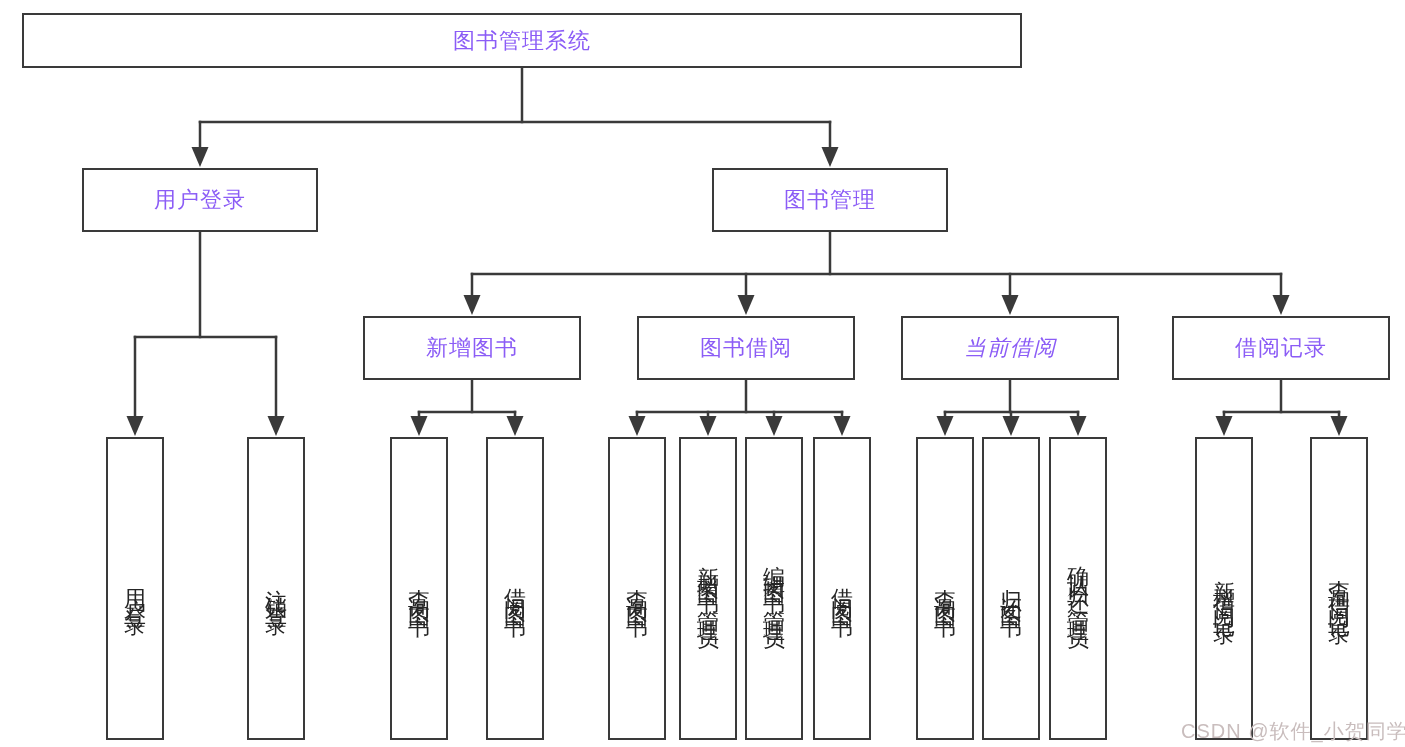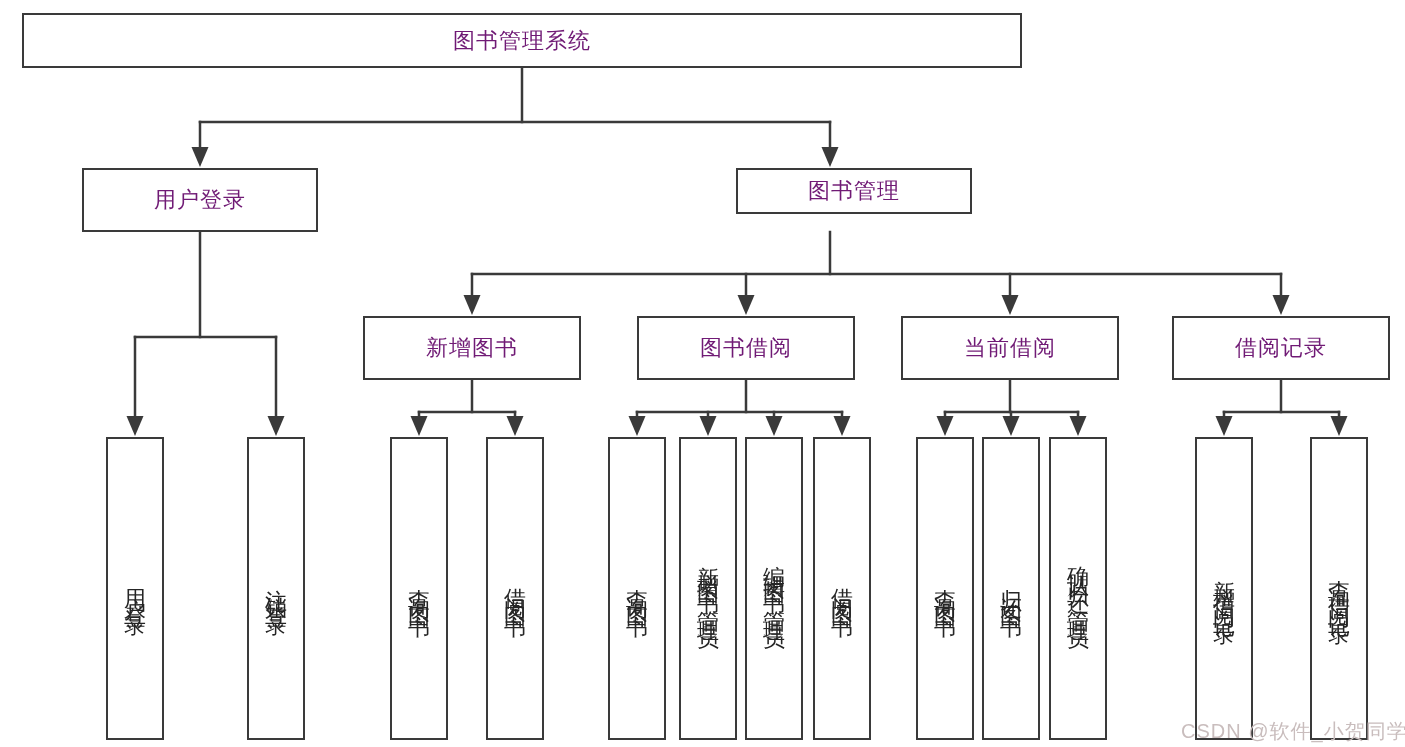--- a/index.html
+++ b/index.html
@@ -8,21 +8,21 @@
     background:#ffffff; overflow:hidden;
     font-family:"Liberation Sans","DejaVu Sans",sans-serif;
   }
   #connectors { position:absolute; left:0; top:0; width:1405px; height:747px; }
   .box {
     position:absolute; box-sizing:border-box;
     border:2.5px solid #3a3a3a; background:#ffffff;
     display:flex; align-items:center; justify-content:center;
   }
   .h-label {
-    font-size:22px; color:#701a75; letter-spacing:1px; white-space:nowrap;
+    font-size:22px; color:#8b5cf6; letter-spacing:1px; white-space:nowrap;
   }
   .v-label {
     writing-mode:vertical-rl; text-orientation:mixed;
     font-size:22px; color:#252525; letter-spacing:9px; line-height:1;
     white-space:nowrap;
   }
   .watermark {
     position:absolute; left:1181px; top:718px;
     font-size:20px; color:#c9bdbd; letter-spacing:1px; white-space:nowrap;
   }
@@ -87,31 +87,31 @@
       <polygon points="1330.5,416 1347.5,416 1339,436" fill="#3a3a3a"></polygon>
     </svg>
 
   <div class="box" style="left:22px;top:13px;width:1000px;height:55px;">
     <span class="h-label">图书管理系统</span>
   </div>
 
   <div class="box" style="left:82px;top:168px;width:236px;height:64px;">
     <span class="h-label">用户登录</span>
   </div>
-  <div class="box" style="left:712px;top:168px;width:236px;height:46px;margin-left:24px;">
+  <div class="box" style="left:712px;top:168px;width:236px;height:64px;">
     <span class="h-label">图书管理</span>
   </div>
 
   <div class="box" style="left:363px;top:316px;width:218px;height:64px;">
     <span class="h-label">新增图书</span>
   </div>
   <div class="box" style="left:637px;top:316px;width:218px;height:64px;">
     <span class="h-label">图书借阅</span>
   </div>
-  <div class="box" style="left:901px;top:316px;width:218px;height:64px;">
+  <div class="box" style="left:901px;top:316px;width:218px;height:64px;font-style:italic;">
     <span class="h-label">当前借阅</span>
   </div>
   <div class="box" style="left:1172px;top:316px;width:218px;height:64px;">
     <span class="h-label">借阅记录</span>
   </div>
 
   <div class="box" style="left:106px;top:437px;width:58px;height:303px;">
     <span class="v-label">用户登录</span>
   </div>
   <div class="box" style="left:247px;top:437px;width:58px;height:303px;">

